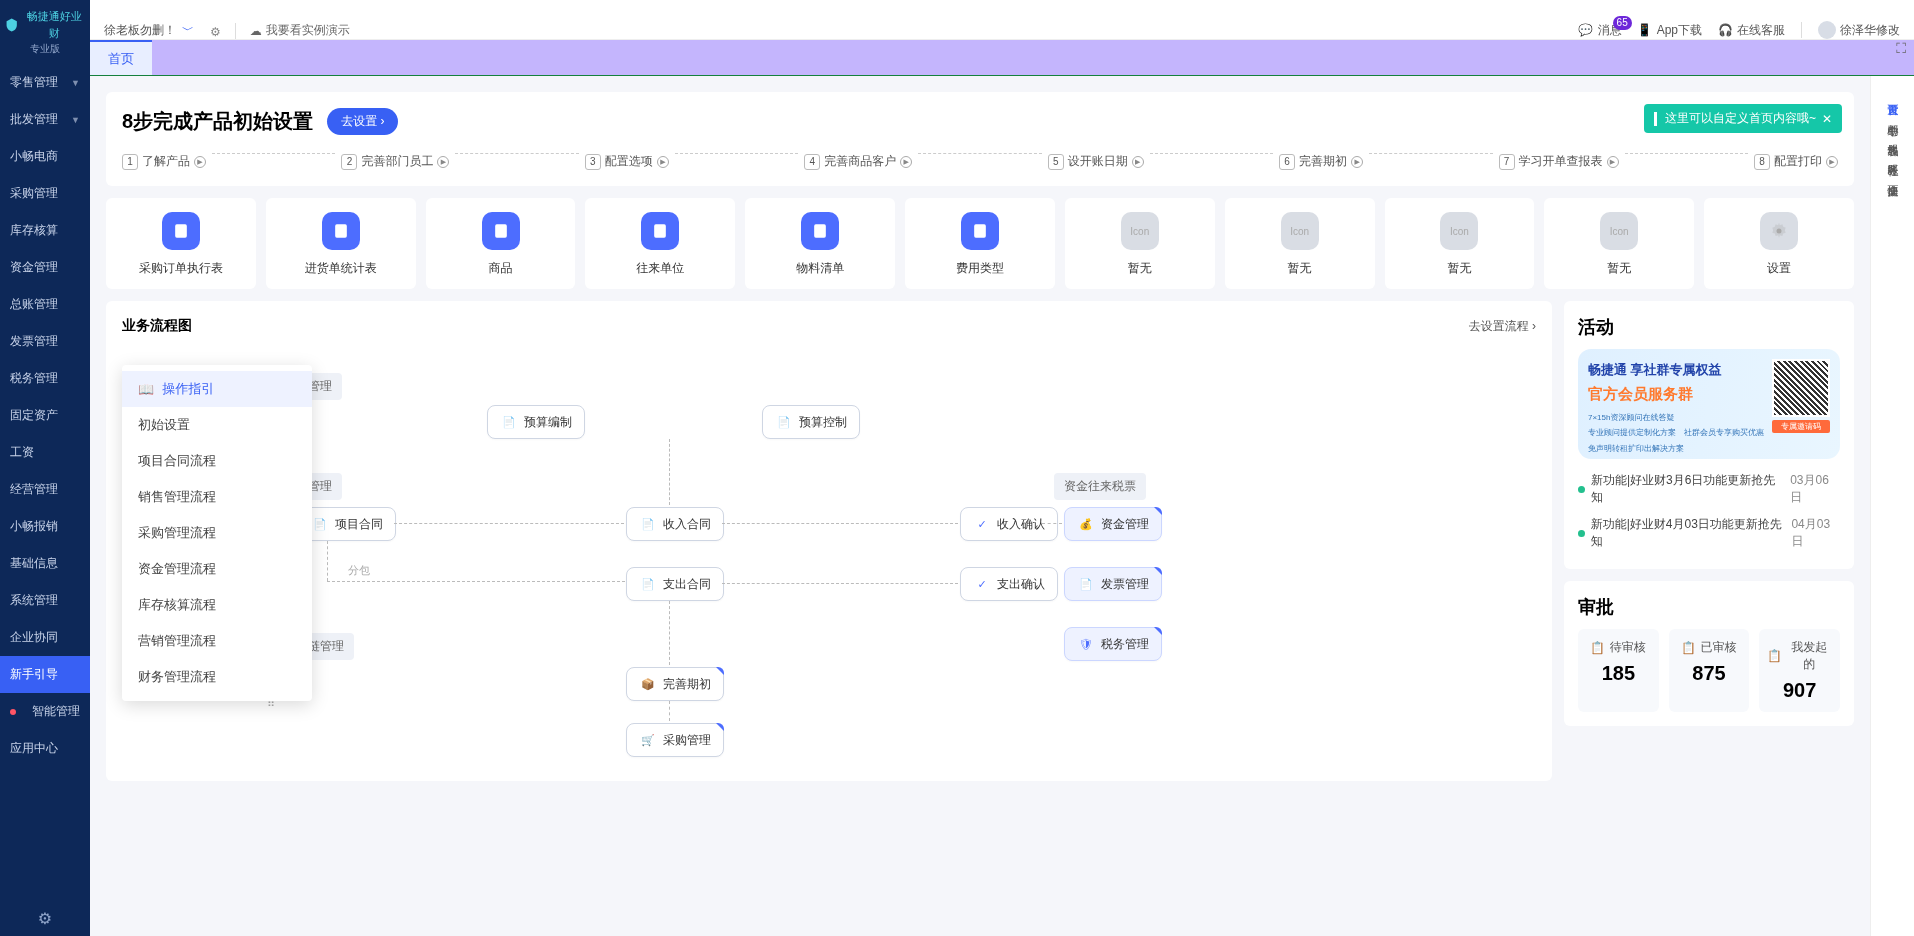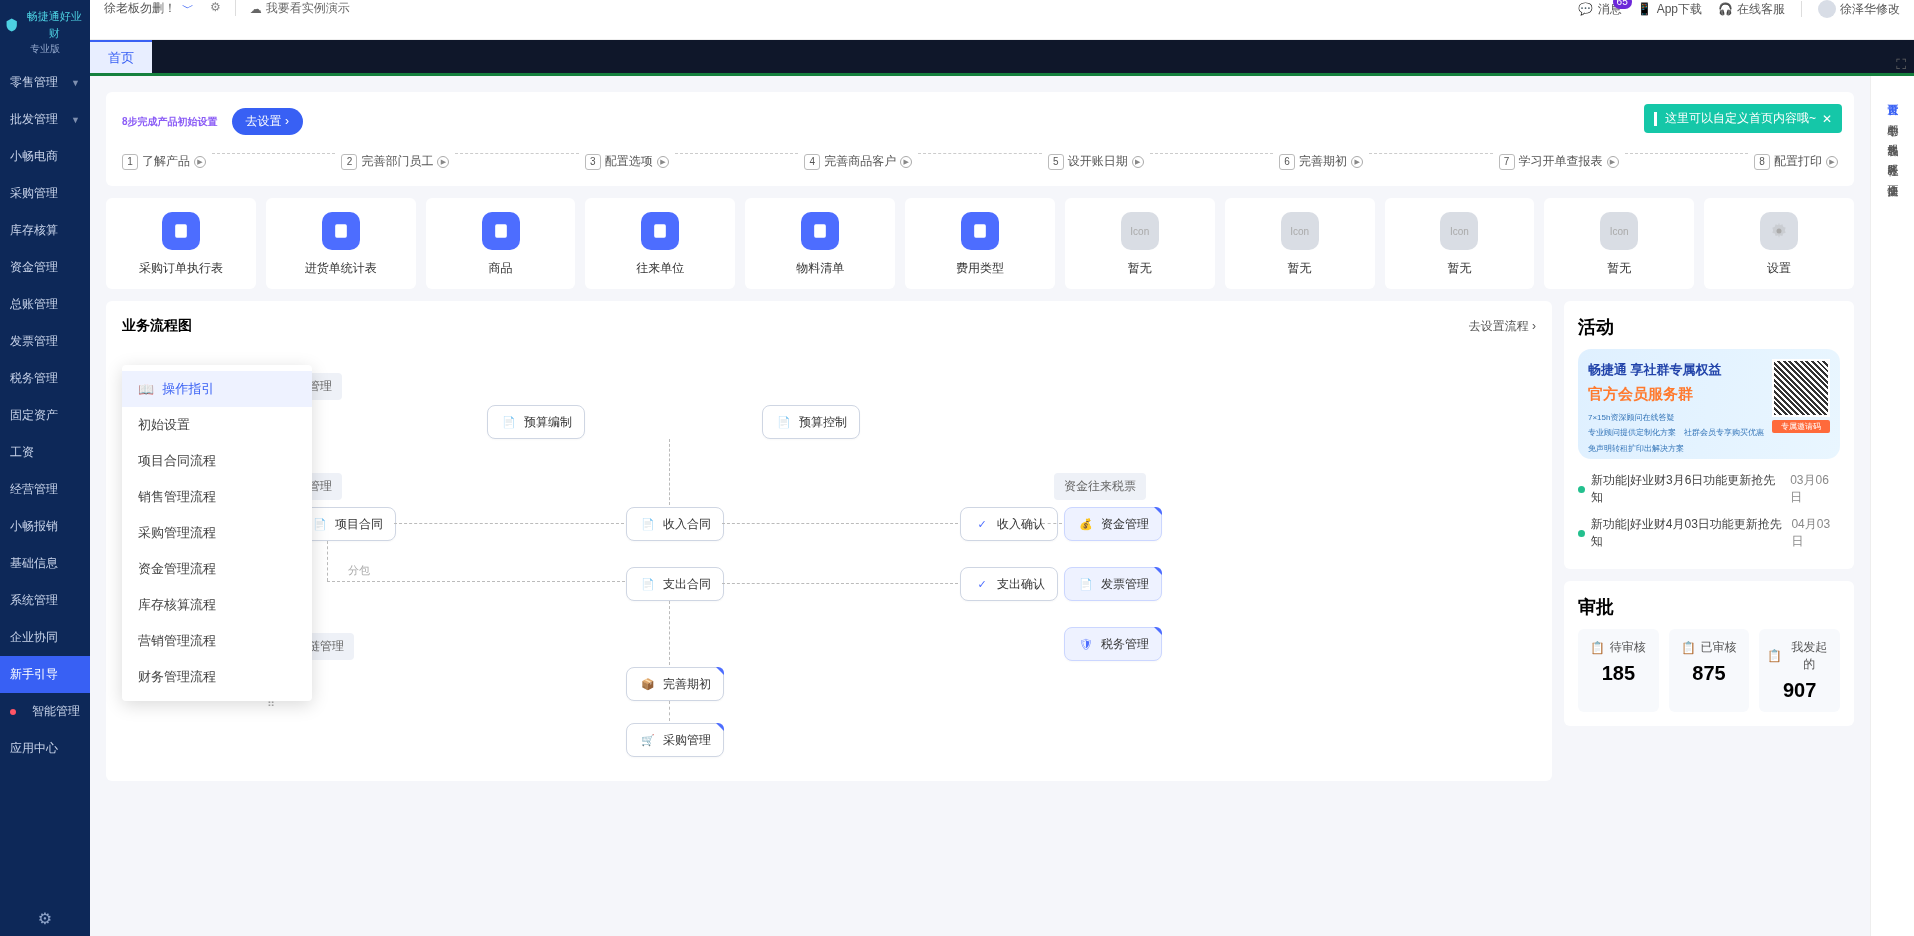--- a/index.html
+++ b/index.html
@@ -9,37 +9,37 @@
 .logo-area{padding:8px 4px;text-align:center;font-size:11px;line-height:1.5}
 .logo-area .logo{display:flex;align-items:center;justify-content:center;gap:3px;color:#4dd0e1}
 .logo-area .sub{color:#8fa4c9;font-size:10px}
 .side-menu{flex:1;overflow-y:auto}
 .side-item{display:flex;align-items:center;justify-content:space-between;padding:10px 10px;font-size:12px;color:#c9d4ea;cursor:pointer}
 .side-item.active{background:#3860f4;color:#fff}
 .side-item .caret{font-size:9px;opacity:.6}
 .side-item .aidot{width:6px;height:6px;background:#f56;border-radius:50%;margin-right:4px}
 .side-foot{padding:8px 0;text-align:center;color:#8fa4c9;cursor:pointer}
 .main{flex:1;display:flex;flex-direction:column;min-width:0}
-.topbar{height:40px;background:#fff;border-bottom:1px solid #eee;display:flex;align-items:flex-start;padding:0 14px;font-size:12px;color:#555}
+.topbar{height:40px;background:#fff;border-bottom:1px solid #eee;display:flex;align-items:flex-end;padding:0 14px;font-size:12px;color:#555}
 .org{display:flex;align-items:center;gap:6px;margin-right:16px}
 .org .chev{color:#3860f4}
 .demo-link{display:flex;align-items:center;gap:4px;color:#666}
 .top-spacer{flex:1}
 .top-right{display:flex;align-items:center;gap:16px;color:#555}
 .top-right>div{display:flex;align-items:center;gap:4px;position:relative;cursor:pointer}
 .badge{position:absolute;top:-6px;right:-10px;background:#6d28d9;color:#fff;font-size:10px;padding:0 4px;border-radius:8px;line-height:14px}
 .avatar{width:18px;height:18px;background:#d8dde6;border-radius:50%}
-.tabbar{height:36px;background:#0f172a;border-bottom:3px solid #15803d;display:flex;align-items:flex-end;position:relative}
+.tabbar{height:36px;background:#c4b5fd;border-bottom:1px solid #15803d;display:flex;align-items:flex-start;position:relative}
 .tab{padding:0 18px;height:100%;display:flex;align-items:center;font-size:13px;background:#e8eeff;color:#3860f4;border-top:2px solid #3860f4;cursor:pointer}
 .expand{position:absolute;right:8px;color:#666;cursor:pointer;font-size:14px}
 .workspace{flex:1;display:flex;min-height:0}
 .content{flex:1;overflow:auto;padding:16px;min-width:0}
 .panel{background:#fff;border-radius:6px;padding:16px;margin-bottom:12px;position:relative}
 .setup-row{display:flex;align-items:center;gap:14px}
-.setup-title{font-size:10px;font-weight:600;color:#8b5cf6}
+.setup-title{font-size:20px;font-weight:600;color:#000000}
 .go-btn{background:#3860f4;color:#fff;font-size:12px;padding:5px 14px;border-radius:14px;cursor:pointer}
 .hint-pill{position:absolute;right:12px;top:12px;background:#15c7a8;color:#fff;font-size:12px;padding:6px 10px;border-radius:4px;display:flex;align-items:center;gap:6px}
 .hint-pill .bar{width:3px;height:14px;background:#fff;margin-right:2px}
 .steps{display:flex;justify-content:space-between;margin-top:18px;font-size:12px;color:#555}
 .step{display:flex;align-items:center;gap:4px}
 .step .num{width:16px;height:16px;border:1px solid #bbb;border-radius:3px;display:flex;align-items:center;justify-content:center;font-size:10px;color:#555}
 .step .play{width:12px;height:12px;border:1px solid #aaa;border-radius:50%;display:flex;align-items:center;justify-content:center;font-size:7px;color:#888}
 .step-sep{border-top:1px dashed #ccc;flex:1;margin:0 6px}
 .shortcuts{display:flex;gap:10px}
 .sc{flex:1;background:#fff;border-radius:6px;padding:14px 0 12px;display:flex;flex-direction:column;align-items:center;gap:10px;font-size:12px;color:#333;cursor:pointer}

